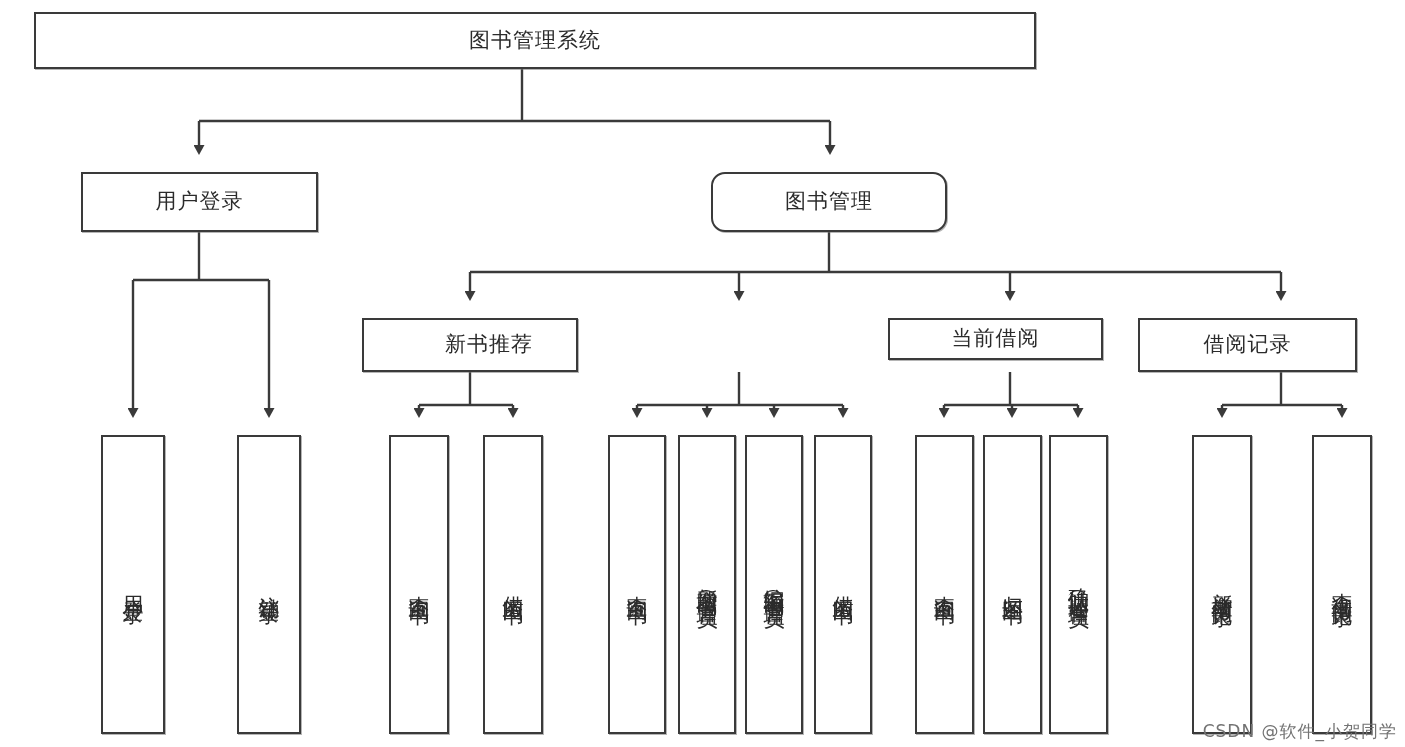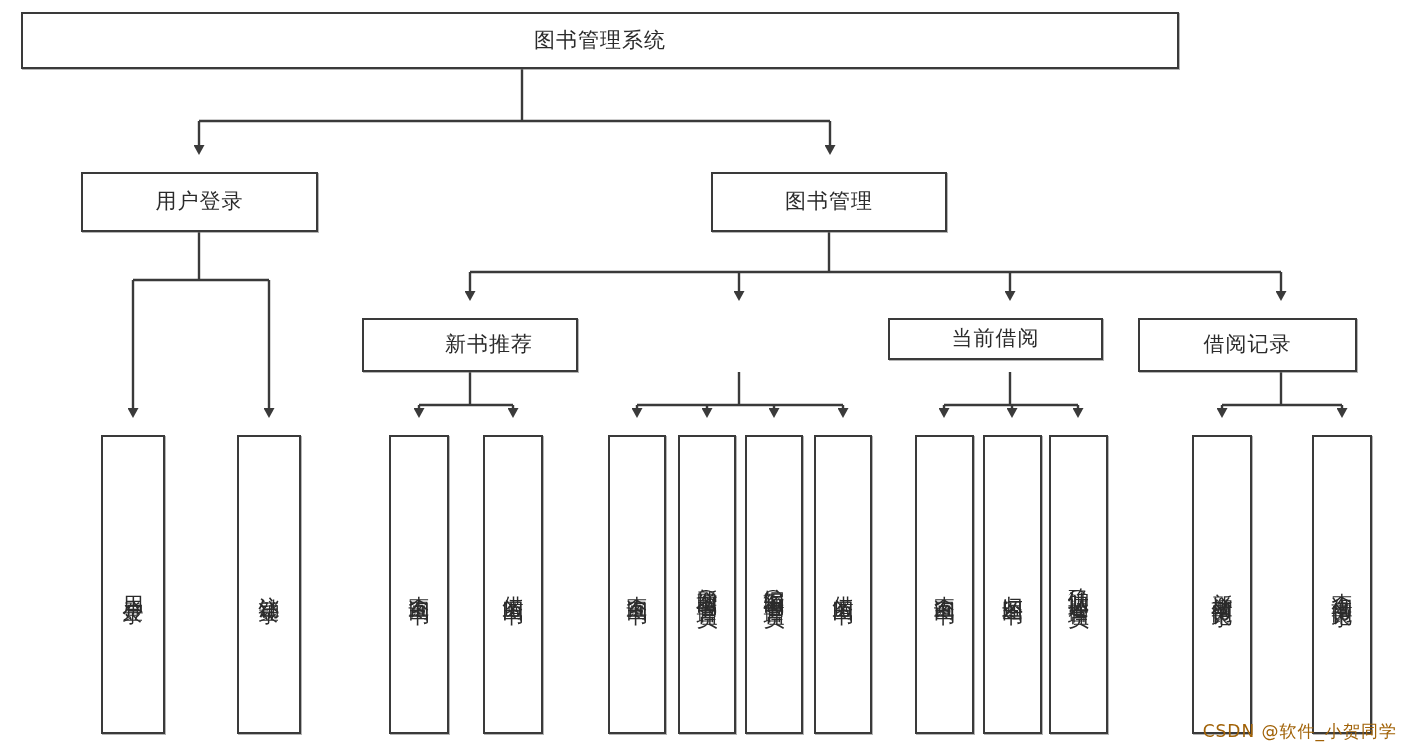--- a/index.html
+++ b/index.html
@@ -51,21 +51,21 @@
   }
   .node.vert .vlabel {
     writing-mode: vertical-rl;
     text-orientation: upright;
   }
   #watermark {
     position: absolute;
     right: 8px;
     bottom: 4px;
     font-size: 17px;
-    color: #a16207;
+    color: #737373;
     letter-spacing: 1px;
     white-space: nowrap;
     user-select: none;
   }
 </style>
 </head>
 <body>
 
 <div id="canvas">
 
@@ -112,28 +112,28 @@
       <path d="M1012,405 L1012,409" marker-end="url(#arrow)"></path>
       <path d="M1078,405 L1078,409" marker-end="url(#arrow)"></path>
 
       <path d="M1281,372 L1281,405"></path>
       <path d="M1222,405 L1342,405"></path>
       <path d="M1222,405 L1222,409" marker-end="url(#arrow)"></path>
       <path d="M1342,405 L1342,409" marker-end="url(#arrow)"></path>
     </g>
   </svg>
 
-  <div class="node horiz" id="node-root" style="left: 21px; top: 12px; width: 1158px; height: 57px;">
+  <div class="node horiz" id="node-root" style="left: 34px; top: 12px; width: 1002px; height: 57px;">
     <span>图书管理系统</span>
   </div>
 
   <div class="node horiz" id="node-l2-0" style="left: 81px; top: 172px; width: 237px; height: 60px;">
     <span>用户登录</span>
   </div>
-  <div class="node horiz" id="node-l2-1" style="left: 711px; top: 172px; width: 236px; height: 60px;">
+  <div class="node horiz" id="node-l2-1" style="left: 711px; top: 172px; width: 236px; height: 60px; border-radius: 14px;">
     <span>图书管理</span>
   </div>
 
   <div class="node horiz" id="node-l3-0" style="left: 362px; top: 318px; width: 216px; height: 54px; padding-left: 38px;">
     <span>新书推荐</span>
   </div>
   <div class="node horiz" id="node-l3-2" style="left: 888px; top: 318px; width: 215px; height: 42px;">
     <span>当前借阅</span>
   </div>
   <div class="node horiz" id="node-l3-3" style="left: 1138px; top: 318px; width: 219px; height: 54px;">

